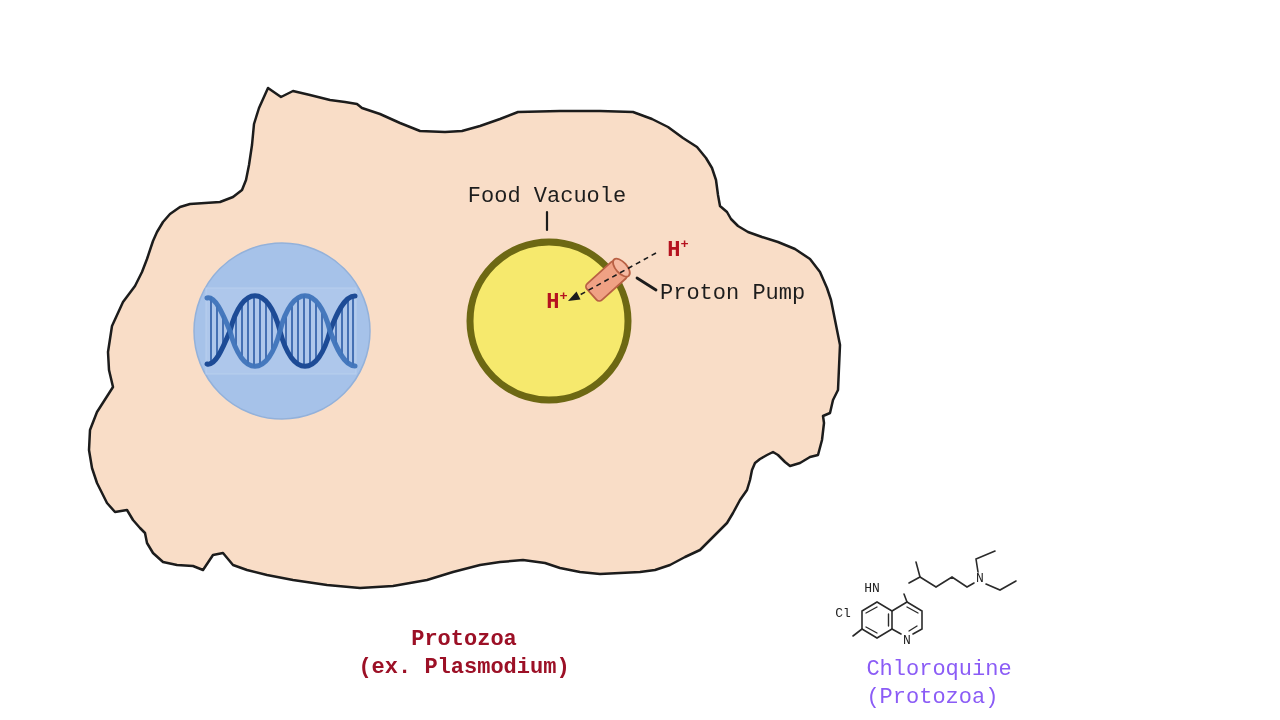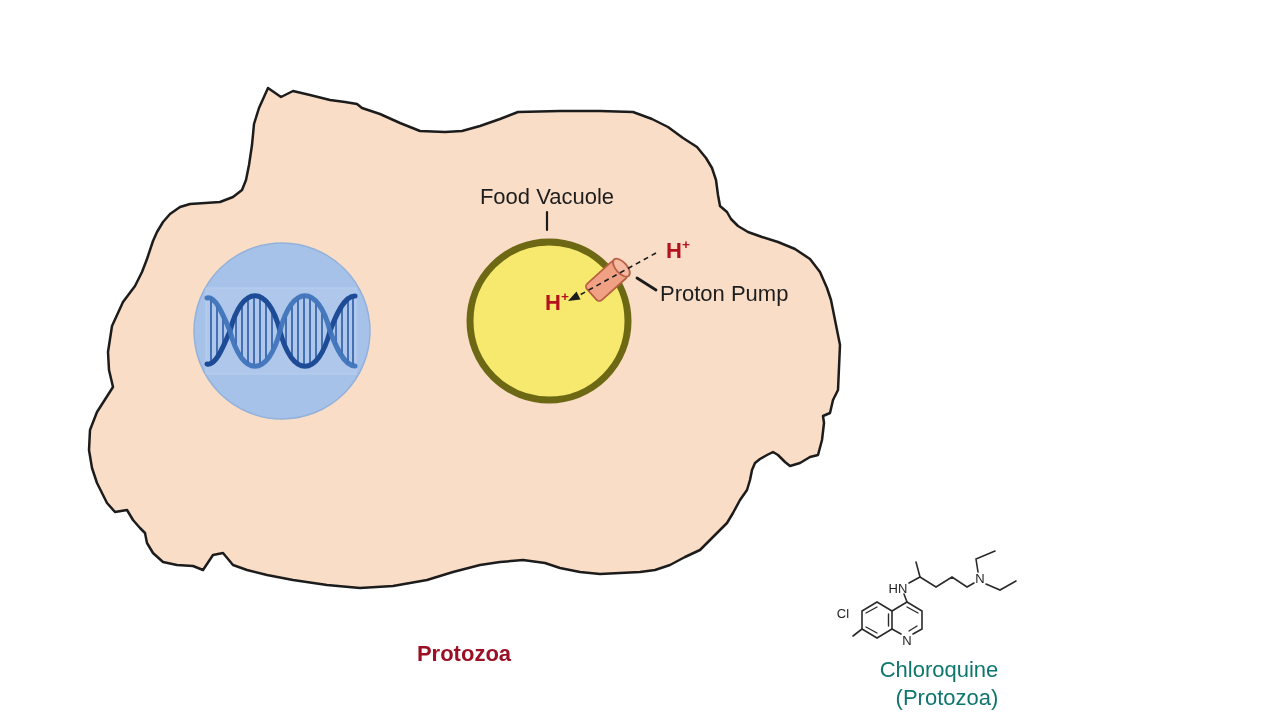--- a/index.html
+++ b/index.html
@@ -1,25 +1,25 @@
 <!DOCTYPE html>
 <html><head>
 <meta charset="utf-8">
 <style>
   html,body{margin:0;padding:0;background:#ffffff;}
   .stage{position:relative;width:1280px;height:720px;background:#ffffff;overflow:hidden;
-         font-family:Liberation Sans, sans-serif;}
+         font-family:Liberation Mono, monospace;}
   .scene{position:absolute;left:0;top:0;}
   .lbl{position:absolute;white-space:nowrap;color:#1d1d1d;font-size:22px;line-height:1;}
   .ctr{transform:translate(-50%,-50%);}
   .vctr{transform:translate(0,-50%);}
   .red{color:#b5121f;font-weight:bold;}
   .lbl sup{font-size:62%;vertical-align:super;}
   .caption{font-weight:bold;color:#9c1026;text-align:center;line-height:28px;}
-  .chemcap{text-align:right;line-height:28px;color:#0f766e;}
+  .chemcap{text-align:left;line-height:28px;color:#8b5cf6;}
   .atom{position:absolute;font-size:13px;color:#222;transform:translate(-50%,-50%);white-space:nowrap;}
 </style>
 </head>
 <body>
 
 <div class="stage">
 
   <svg class="scene" width="1280" height="720" viewBox="0 0 1280 720">
 
     <g>
@@ -113,25 +113,26 @@
   <div class="lbl ctr" style="left:547px;top:197px;">Food Vacuole</div>
 
   <div class="lbl red ctr" style="left:678px;top:250px;"><span>H</span><sup>+</sup></div>
 
   <div class="lbl red ctr" style="left:557px;top:302px;"><span>H</span><sup>+</sup></div>
 
   <div class="lbl vctr" style="left:660px;top:294px;text-align:center;">Proton Pump</div>
 
   <div class="lbl caption ctr" style="left:464px;top:654px;">
     <div>Protozoa</div>
+    <div>(ex. Plasmodium)</div>
   </div>
 
   <div class="lbl chemcap ctr" style="left:939px;top:684px;">
     <div>Chloroquine</div>
     <div>(Protozoa)</div>
   </div>
 
   <div class="atom" style="left:843px;top:613px;">Cl</div>
-  <div class="atom" style="left:898px;top:588px;">HN</div>
+  <div class="atom" style="left:872px;top:588px;">HN</div>
   <div class="atom" style="left:907px;top:640px;">N</div>
   <div class="atom" style="left:980px;top:578px;">N</div>
 
 </div>
 
 </body></html>

